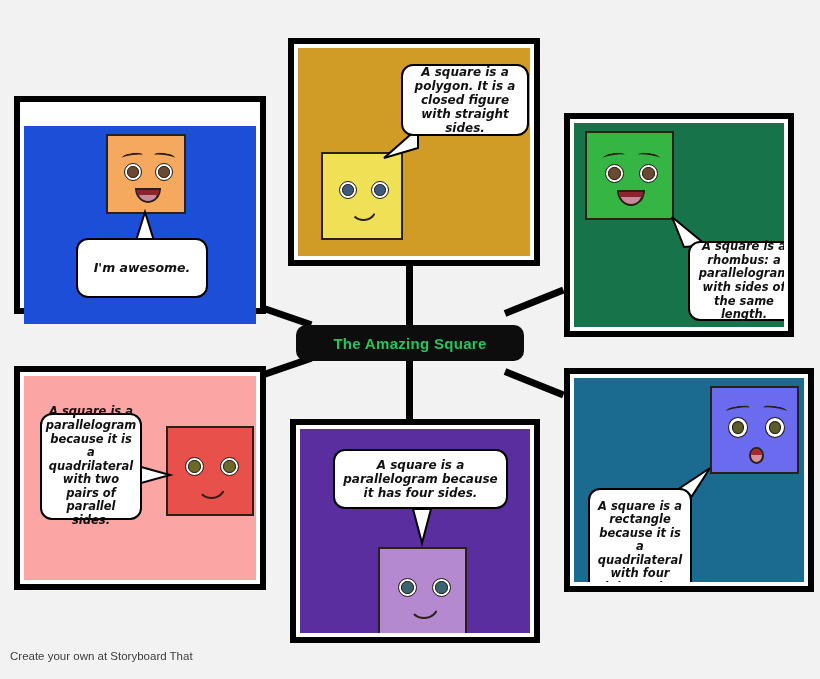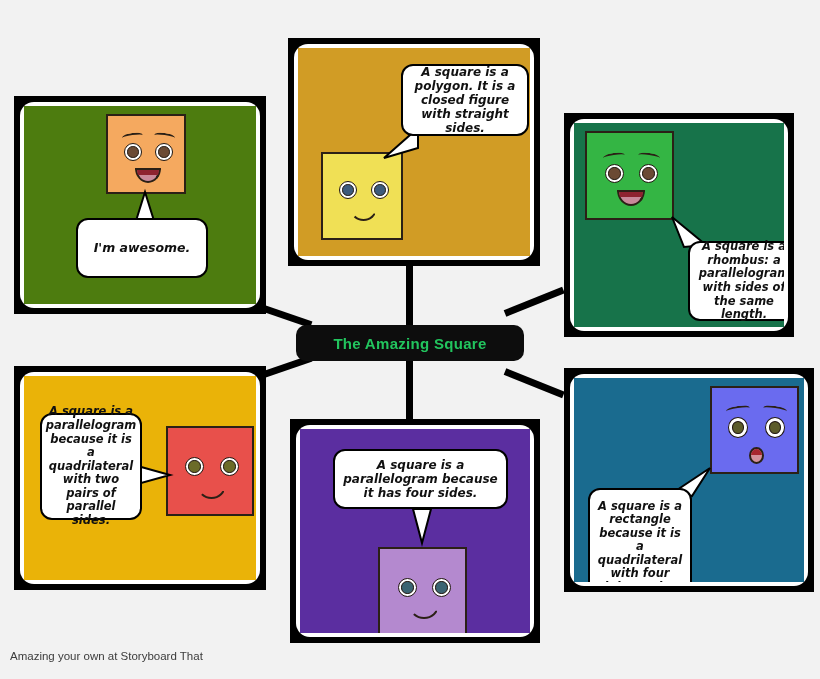--- a/index.html
+++ b/index.html
@@ -21,21 +21,20 @@
     background:#000;
     padding:6px;
     box-sizing:border-box;
     z-index:3;
   }
   .panel-inner{
     width:100%;height:100%;
     background:#fff;
     padding:4px;
     box-sizing:border-box;
-    border-radius:14px;
   }
   .scene{
     position:relative;
     width:100%;height:100%;
     overflow:hidden;
     box-sizing:border-box;
   }
 
   
   .char{
@@ -152,21 +151,21 @@
   <div class="conn" style="left:406px;top:262px;width:7px;height:64px;"></div>
   <div class="conn" style="left:406px;top:359px;width:7px;height:62px;"></div>
 
   <div class="conn" style="left:264px;top:305px;width:50px;height:7px;transform-origin:0 50%;transform:rotate(19deg);"></div>
   <div class="conn" style="left:505px;top:310px;width:63px;height:7px;transform-origin:0 50%;transform:rotate(-22deg);"></div>
   <div class="conn" style="left:264px;top:371px;width:50px;height:7px;transform-origin:0 50%;transform:rotate(-19deg);"></div>
   <div class="conn" style="left:505px;top:368px;width:63px;height:7px;transform-origin:0 50%;transform:rotate(22deg);"></div>
 
   <div class="panel" style="left:14px;top:96px;width:252px;height:218px;">
     <div class="panel-inner">
-      <div class="scene" style="background:#4d7c0f;">
+      <div class="scene" style="background:#1d4ed8;margin-top:20px;">
 
         <div class="char" style="left:82px;top:8px;width:80px;height:80px;background:#f5a95f;">
           <div class="brow l" style="left:14px;top:17px;width:21px;"></div>
           <div class="brow r" style="left:46px;top:17px;width:21px;"></div>
           <div class="eye" style="left:16px;top:27px;width:18px;height:18px;">
             <div class="pupil" style="background:#6b4a34;"></div>
           </div>
           <div class="eye" style="left:47px;top:27px;width:18px;height:18px;">
             <div class="pupil" style="background:#6b4a34;"></div>
           </div>
@@ -224,21 +223,21 @@
             <polygon points="4,2 38,30 16,32" fill="#ffffff" stroke="#000" stroke-width="2"></polygon>
           </svg>
         </div>
         <div class="bubble" style="left:114px;top:118px;width:112px;height:80px;font-size:11.5px;">A square is a rhombus: a parallelogram with sides of the same length.</div>
       </div>
     </div>
   </div>
 
   <div class="panel" style="left:14px;top:366px;width:252px;height:224px;">
     <div class="panel-inner">
-      <div class="scene" style="background:#eab308;">
+      <div class="scene" style="background:#fca5a5;">
         <div class="char" style="left:142px;top:50px;width:88px;height:90px;background:#e8504b;">
           <div class="eye" style="left:17px;top:29px;width:19px;height:19px;">
             <div class="pupil" style="background:#6b6b28;"></div>
           </div>
           <div class="eye" style="left:52px;top:29px;width:19px;height:19px;">
             <div class="pupil" style="background:#6b6b28;"></div>
           </div>
           <div class="smile" style="left:29px;top:57px;width:29px;height:14px;"></div>
         </div>
         <div class="tail" style="left:108px;top:85px;">
@@ -295,16 +294,16 @@
         <div class="bubble" style="left:14px;top:110px;width:104px;height:118px;font-size:11.5px;">A square is a rectangle because it is a quadrilateral with four right angles.</div>
       </div>
     </div>
   </div>
 
   <div id="center-label" style="left:296px;top:325px;width:228px;height:36px;">
     <span>The Amazing Square</span>
   </div>
 
   <div id="footer">
-    <span>Amazing your own at Storyboard That</span>
+    <span>Create your own at Storyboard That</span>
   </div>
 
 </div>
 
 </body></html>

